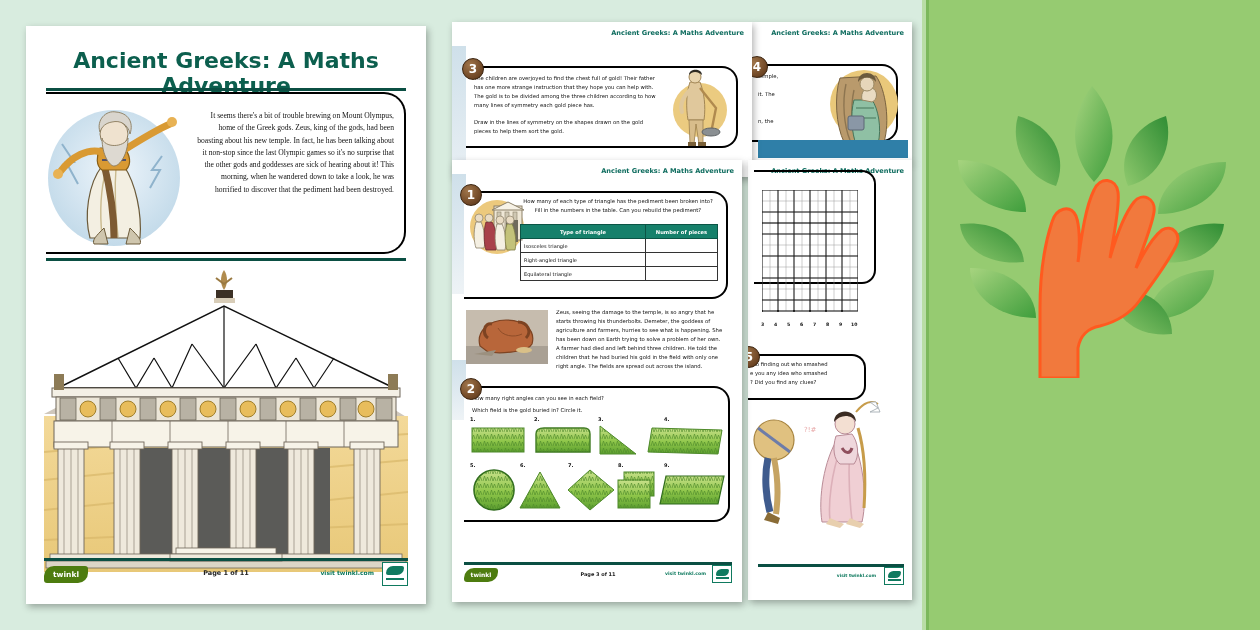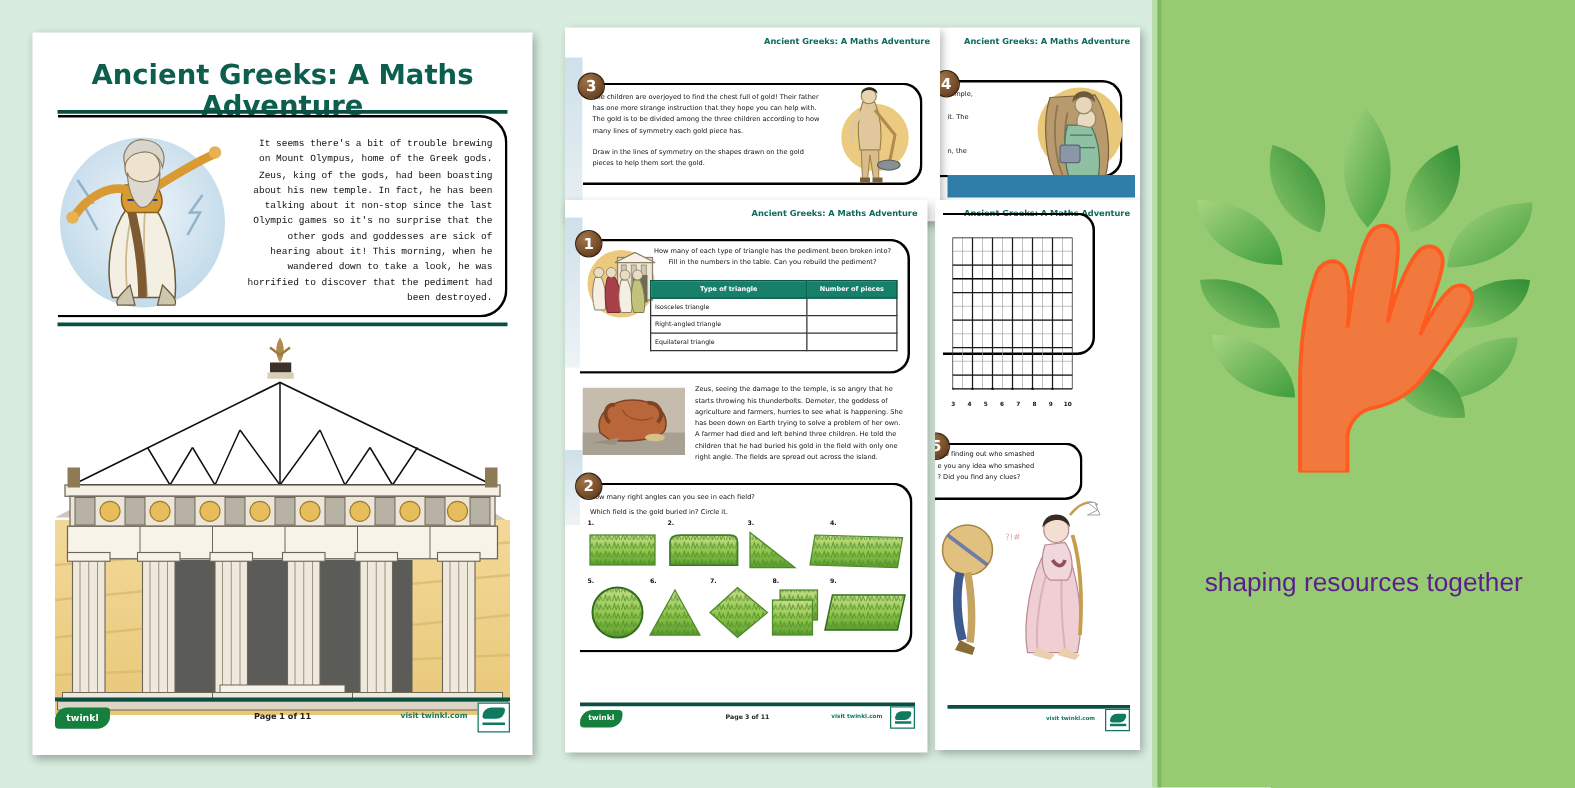--- a/index.html
+++ b/index.html
@@ -50,29 +50,29 @@
   #s1-rule { position:absolute; left:20px; right:20px; top:62px; height:3px; background:#0b4f43; }
   #s1-rule2 { position:absolute; left:20px; right:20px; top:232px; height:3px; background:#0b4f43; }
   #s1-bubble {
     position:absolute; left:20px; top:66px; width:360px; height:162px;
     border:2.5px solid #000; border-radius:0 22px 22px 0;
     border-left:none; background:#fff;
   }
   #s1-zeus { position:absolute; left:18px; top:78px; width:140px; height:148px; }
   #s1-body {
     position:absolute; left:168px; top:84px; width:200px;
-    font-family:Liberation Mono, monospace;
+    font-family:Liberation Serif, serif;
     font-size: 7.6px; line-height: 1.62; color:#111; text-align:right;
   }
   #s1-temple { position:absolute; left:18px; top:240px; right:18px; height:306px; }
   #s1-footer { left:18px; right:18px; bottom:14px; height:32px; position:absolute; }
   .foot-rule { position:absolute; left:0; right:0; top:0; height:2.5px; background:#0b4f43; }
   .twinkl-logo {
     position:absolute; left:0; top:8px; width:44px; height:17px;
-    background:#15803d; border-radius:10px 3px 10px 3px;
+    background:#4d7c0f; border-radius:10px 3px 10px 3px;
     color:#fff; font-size:7.5px; font-weight:bold; text-align:center; line-height:17px;
     font-family:"DejaVu Sans", sans-serif;
   }
   .page-no {
     position:absolute; left:0; right:0; top:11px; text-align:center;
     font-size:6.5px; font-weight:bold; color:#222; font-family:"DejaVu Sans", sans-serif;
   }
   .visit {
     position:absolute; right:34px; top:11px; font-size:6px; font-weight:bold;
     color:#0f7a5f; font-family:"DejaVu Sans", sans-serif;
@@ -663,14 +663,13 @@
       <g fill="#f1793d" stroke="#ff5a1f" stroke-width="3">
         <path d="M88 300 L88 230 C88 200 92 168 100 144 C104 130 118 126 124 138 C128 148 128 168 126 184
                  C130 154 134 128 142 112 C148 98 164 100 166 114 C168 128 162 156 158 180
                  C166 152 174 134 182 124 C190 114 204 120 202 134 C200 148 190 172 184 190
                  C194 170 202 158 210 152 C220 146 230 156 224 168 C216 184 200 206 188 222
                  C178 236 164 244 148 248 C136 250 128 258 126 270 L126 300 Z"></path>
       </g>
     </svg>
   </div>
 
-  <div id="brand-sub">shaping resources together</div>
 </div>
 
 </body></html>

